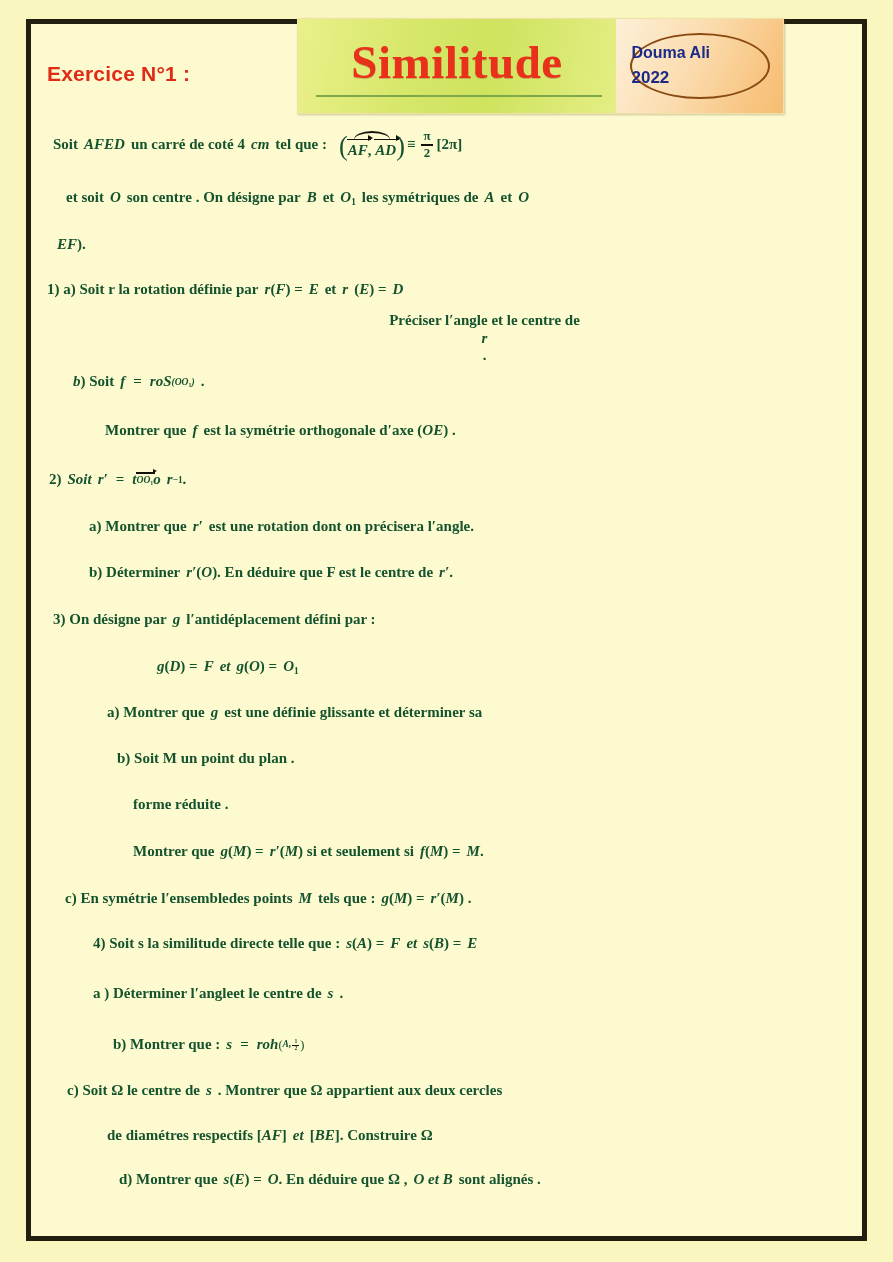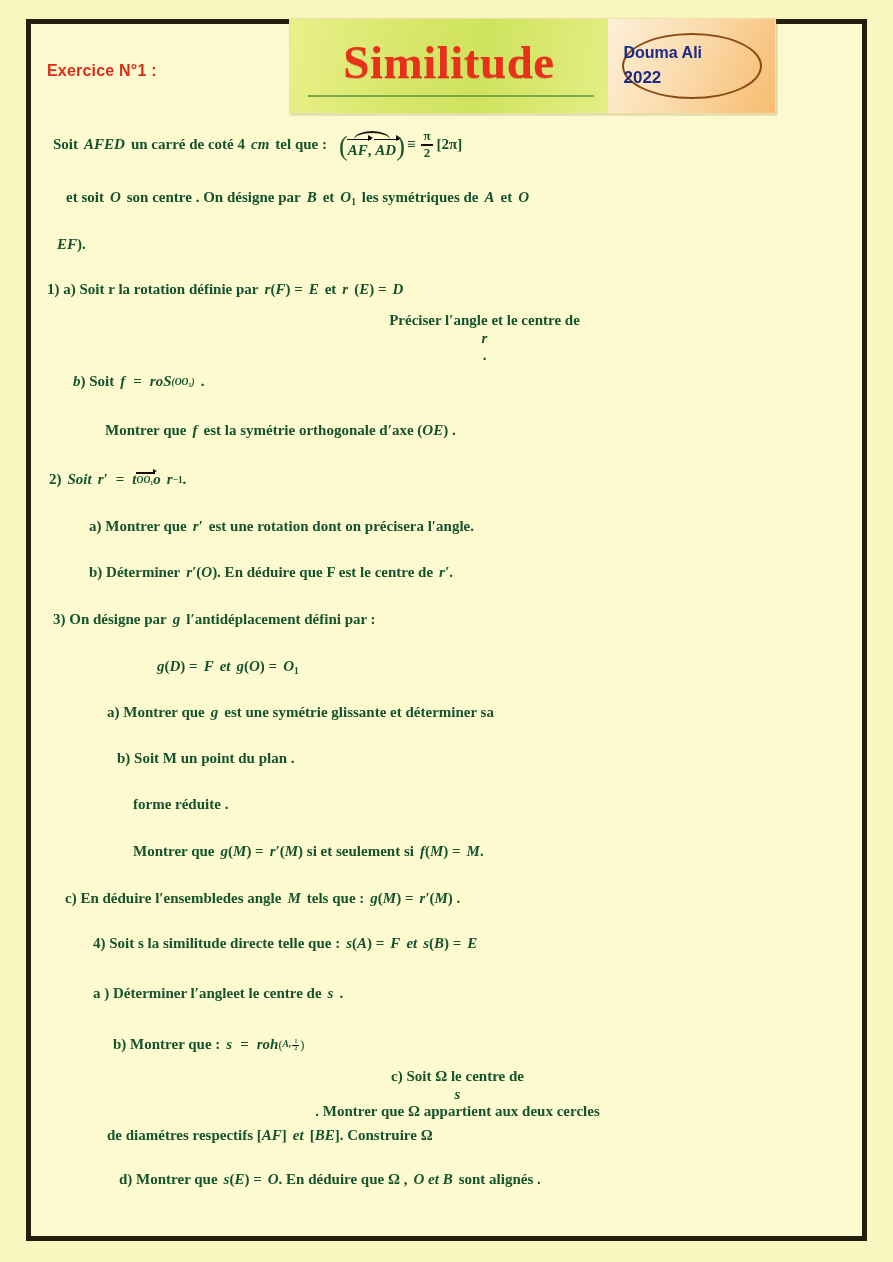--- a/index.html
+++ b/index.html
@@ -32,30 +32,30 @@
     width: 100%;
     height: 92px;
   }
 
   .exercice-label {
     position: absolute;
     left: 16px;
     top: 38px;
     font-family: "Liberation Sans", sans-serif;
     font-weight: bold;
-    font-size: 16px;
+    font-size: 21px;
     color: #e02b17;
     letter-spacing: .2px;
     white-space: nowrap;
   }
 
   
   .title-banner {
     position: absolute;
-    left: 258px;
+    left: 266px;
     top: -6px;
     width: 487px;
     height: 96px;
     display: flex;
     border: 1px solid #efe2a8;
     box-shadow: 1px 1px 2px rgba(120,100,40,.35);
   }
 
   .title-box {
     flex: 0 0 318px;
@@ -150,21 +150,21 @@
   .l11 { height: 48px; padding-left: 8px; }
   .l12 { height: 46px; padding-left: 112px; }
   .l13 { height: 46px; padding-left: 62px; }
   .l14 { height: 46px; padding-left: 88px; }
   .l15 { height: 46px; padding-left: 72px; }
   .l16 { height: 48px; padding-left: 88px; }
   .l17 { height: 46px; padding-left: 20px; }
   .l18 { height: 44px; padding-left: 48px; }
   .l19 { height: 56px; padding-left: 48px; }
   .l20 { height: 46px; padding-left: 68px; }
-  .l21 { height: 46px; padding-left: 22px; flex-direction: column; }
+  .l21 { height: 46px; padding-left: 22px; }
   .l22 { height: 44px; padding-left: 62px; }
 
   i, .it { font-style: italic; }
 
   
   sub { font-size: .62em; vertical-align: -.28em; font-style: normal; }
   sup { font-size: .62em; vertical-align: .5em; font-style: normal; }
 
   
   .frac {
@@ -457,21 +457,21 @@
       <span>) =</span>
         <span class="sp"></span>
       <i><span>O</span><sub>1</sub></i>
     </div>
 
     <div class="line l13">
       <span>a) Montrer que</span>
         <span class="sp"></span>
       <i>g</i>
         <span class="sp"></span>
-      <span>est une symétrie glissante et déterminer sa</span>
+      <span>est une définie glissante et déterminer sa</span>
     </div>
 
     <div class="line l15">
       <span>b)  Soit M un point du plan .</span>
     </div>
 
     <div class="line l14">
       <span>forme réduite .</span>
     </div>
 
@@ -491,21 +491,21 @@
       <i>f</i>
       <span>(</span>
       <i>M</i>
       <span>) =</span>
         <span class="sp"></span>
       <i>M</i>
       <span>.</span>
     </div>
 
     <div class="line l17">
-      <span>c) En déduire l′ensembledes angle</span>
+      <span>c) En symétrie l′ensembledes points</span>
         <span class="sp"></span>
       <i>M</i>
         <span class="sp"></span>
       <span>tels que :</span>
         <span class="sp"></span>
       <i>g</i>
       <span>(</span>
       <i>M</i>
       <span>) =</span>
         <span class="sp"></span>

